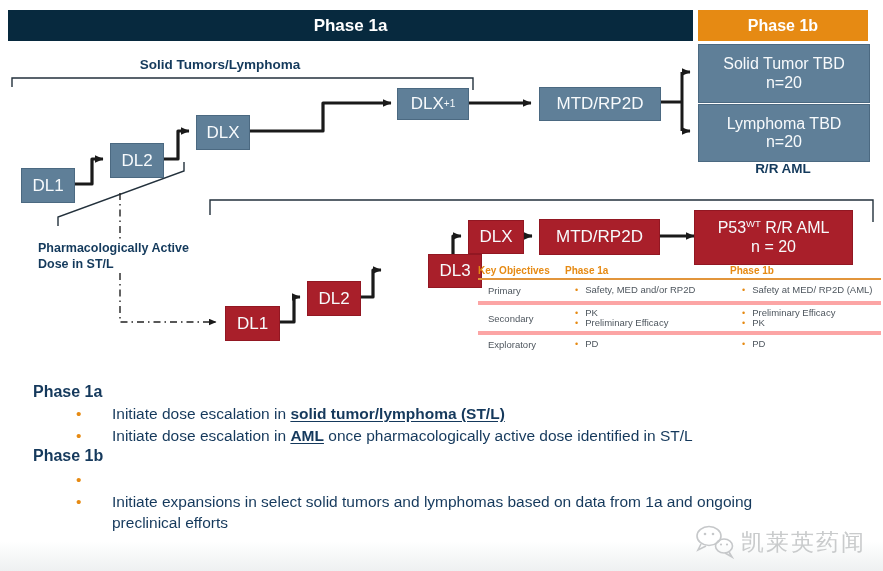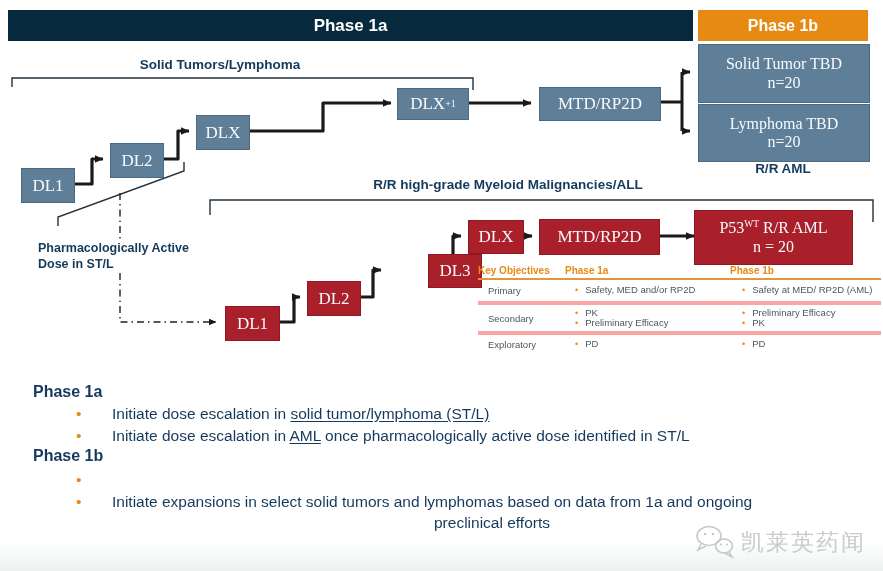--- a/index.html
+++ b/index.html
@@ -6,21 +6,21 @@
   .stage{position:relative;width:883px;height:571px;background:#ffffff;overflow:hidden;
          font-family:"Liberation Sans",sans-serif;}
   .abs{position:absolute;}
   
   .bar{display:flex;align-items:center;justify-content:center;color:#ffffff;
        font-weight:bold;font-size:17px;}
   .bar-navy{background:#07293E;}
   .bar-orange{background:#E68A13;font-size:16px;}
   
   .box{display:flex;flex-direction:column;align-items:center;justify-content:center;
-       color:#F7FAFC;text-align:right;line-height:1.15;font-family:Liberation Serif, serif;}
+       color:#F7FAFC;text-align:right;line-height:1.15;}
   .box-blue{background:#5F7F98;border:1px solid rgba(15,40,60,.25);}
   .box-red{background:#A91F2A;border:1px solid rgba(80,0,10,.25);}
   .fz17{font-size:17px;} .fz16{font-size:16px;}
   sub.dlsub{font-size:10px;}
   sup.p53sup{font-size:9.5px;}
   
   .dlabel{color:#143A5C;font-weight:bold;font-size:13.5px;text-align:center;}
   .dlabel-sm{color:#143A5C;font-weight:bold;font-size:12.5px;text-align:left;line-height:1.25;}
   
   .otable{font-size:9.5px;color:#4E565E;}
@@ -31,21 +31,21 @@
   .ocell3{width:151px;box-sizing:border-box;padding-left:12px;}
   .ohead .ocell1,.ohead .ocell2,.ohead .ocell3{color:#E68A13;font-weight:bold;font-size:10px;
       padding-left:0;text-align:left;}
   .osep{border-bottom:4px solid #fca5a5;}
   .titem{display:flex;align-items:flex-start;line-height:10.5px;}
   .tb{color:#E68A13;margin-right:7px;font-size:9px;}
   
   .ntitle{color:#15395C;font-weight:bold;font-size:16px;}
   .nrow{display:flex;color:#15395C;font-size:15.5px;line-height:21px;}
   .nb{color:#E68A13;width:10px;margin-right:26px;}
-  .nem{font-weight:normal;text-decoration:underline;text-underline-offset:2px;}
+  .nem{font-weight:bold;text-decoration:underline;text-underline-offset:2px;}
   .ncont{color:#15395C;font-size:15.5px;line-height:21px;}
   
   .wm{display:flex;align-items:center;color:#C9CBCC;font-size:23px;letter-spacing:2px;}
   .bottom-strip{background:linear-gradient(#ffffff,#EEF0F1);}
   svg.overlay{position:absolute;left:0;top:0;pointer-events:none;}
 </style>
 </head>
 <body>
 
 <div class="stage">
@@ -99,21 +99,20 @@
   </svg>
 
   <div class="abs bar bar-navy" style="left:8px;top:10px;width:685px;height:31px;">
     <span>Phase 1a</span>
   </div>
   <div class="abs bar bar-orange" style="left:698px;top:10px;width:170px;height:31px;">
     <span>Phase 1b</span>
   </div>
 
   <div class="abs dlabel" style="left:90px;top:57px;width:260px;">Solid Tumors/Lymphoma</div>
-  <div class="abs dlabel" style="left:363px;top:177px;width:290px;">R/R high-grade Myeloid Malignancies/ALL</div>
 
   <div class="abs box box-blue fz17" style="left:21px;top:168px;width:52px;height:33px;">
       <span>DL1</span>
     </div>
   <div class="abs box box-blue fz17" style="left:110px;top:143px;width:52px;height:33px;">
       <span>DL2</span>
     </div>
   <div class="abs box box-blue fz17" style="left:196px;top:115px;width:52px;height:33px;">
       <span>DLX</span>
     </div>
@@ -231,21 +230,21 @@
     <span><span>Initiate dose escalation in </span><span class="nem">AML</span><span> once pharmacologically active dose identified in ST/L</span></span>
   </div>
   <div class="abs ntitle" style="left:33px;top:447px;">Phase 1b</div>
   <div class="abs nrow" style="left:76px;top:469px;width:790px;">
     <span class="nb">•</span>
   </div>
   <div class="abs nrow" style="left:76px;top:491px;width:790px;">
     <span class="nb">•</span>
     <span>Initiate expansions in select solid tumors and lymphomas based on data from 1a and ongoing</span>
   </div>
-  <div class="abs ncont" style="left:112px;top:512px;width:760px;text-align:center;">preclinical efforts</div>
+  <div class="abs ncont" style="left:112px;top:512px;width:760px;">preclinical efforts</div>
 
   <div class="abs bottom-strip" style="left:0;top:541px;width:883px;height:30px;"></div>
 
   <div class="abs wm" style="left:693px;top:522px;height:40px;">
     <svg width="42" height="38" viewBox="0 0 42 38" style="margin-right:6px;">
       <g stroke="#C6C8CA" stroke-width="1.6" fill="none">
         <ellipse cx="16" cy="13" rx="12" ry="9.5"></ellipse>
         <path d="M8,21 L5,27 L13,23"></path>
         <ellipse cx="31" cy="23" rx="8.5" ry="7"></ellipse>
         <path d="M36,29 L39,34 L32,30"></path>

